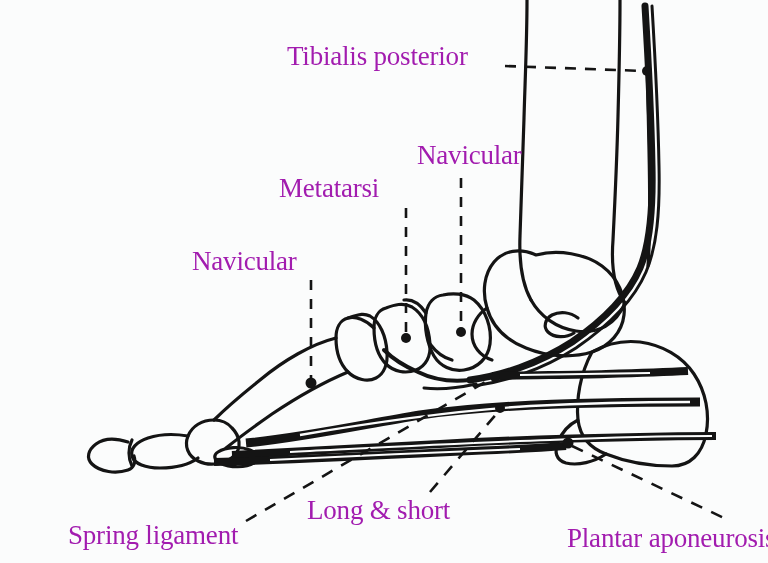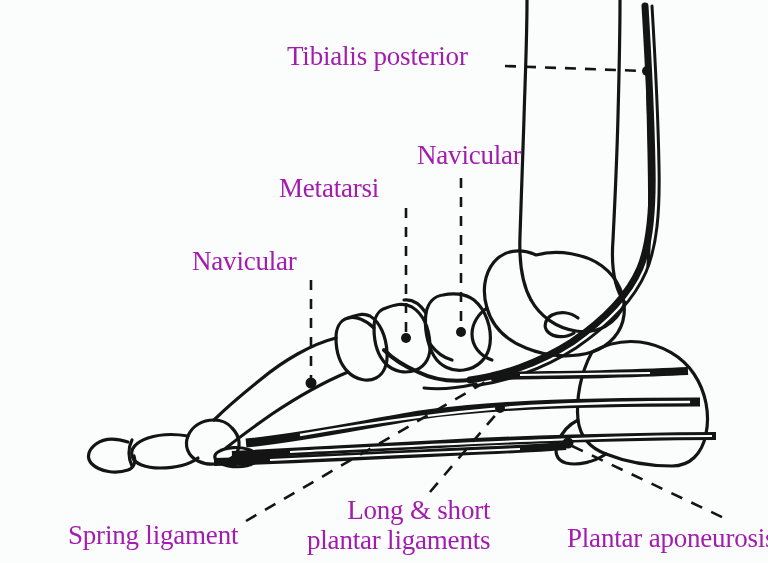--- a/index.html
+++ b/index.html
@@ -30,21 +30,21 @@
     font-size: 27px;
     font-weight: 400;
     letter-spacing: -0.2px;
     white-space: nowrap;
     line-height: 1.12;
   }
   #label-tibialis-posterior { left: 287px; top: 41px; }
   #label-navicular          { left: 417px; top: 140px; }
   #label-cuneiform          { left: 279px; top: 173px; }
   #label-metatarsi          { left: 192px; top: 246px; }
-  #label-long-short-plantar { left: 307px; top: 495px; text-align: right; }
+  #label-long-short-plantar { left: 307px; top: 495px; text-align: center; }
   #label-spring-ligament    { left: 28px;  top: 520px; margin-left: 40px; }
   #label-plantar-aponeurosis{ left: 567px; top: 523px; }
   .lig-line2 { display: block; }
 </style>
 </head>
 <body>
 
 <div id="page">
 
   <svg id="figure-svg" viewBox="0 0 768 563">
@@ -166,20 +166,19 @@
   <div class="label" id="label-tibialis-posterior">Tibialis posterior</div>
 
   <div class="label" id="label-navicular">Navicular</div>
 
   <div class="label" id="label-cuneiform">Metatarsi</div>
 
   <div class="label" id="label-metatarsi">Navicular</div>
 
   <div class="label" id="label-long-short-plantar">
     <span class="lig-line2">Long &amp; short</span>
-    <span class="lig-line2">plantar ligaments</span>
   </div>
 
   <div class="label" id="label-spring-ligament">Spring ligament</div>
 
   <div class="label" id="label-plantar-aponeurosis">Plantar aponeurosis</div>
 
 </div>
 
 </body></html>

